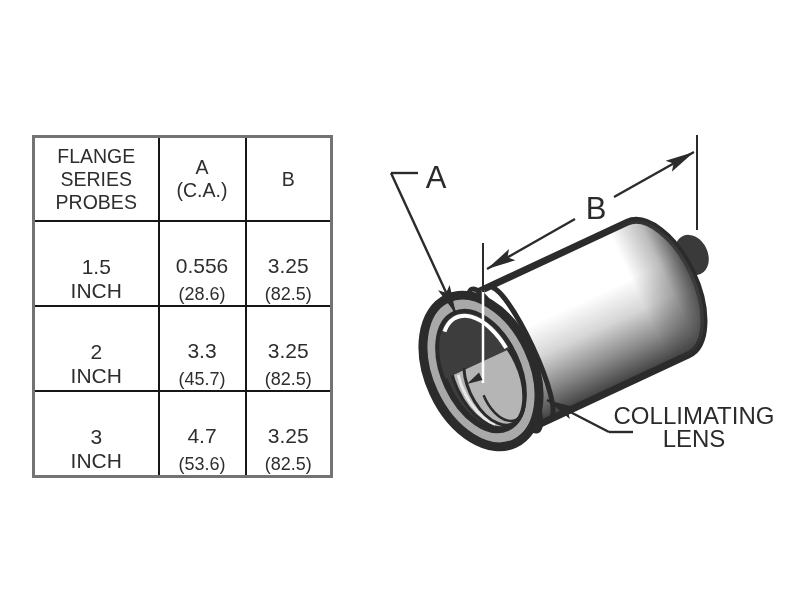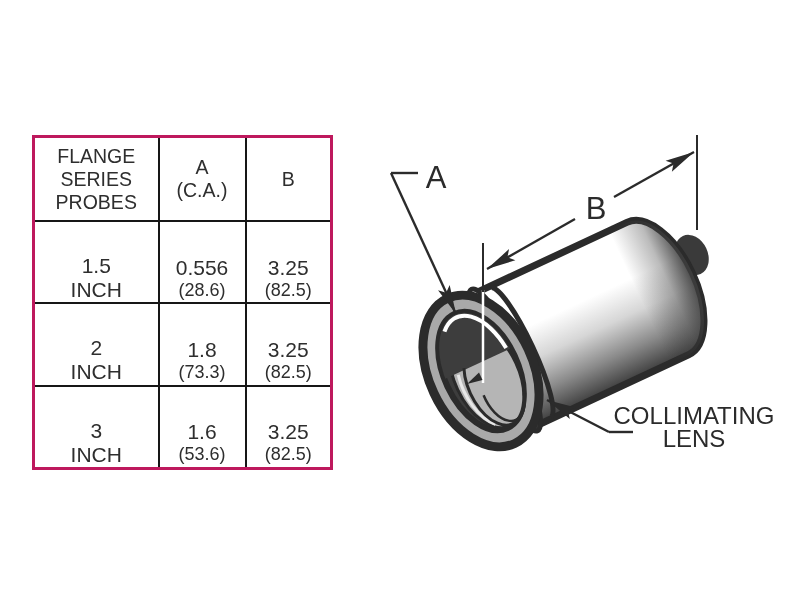--- a/index.html
+++ b/index.html
@@ -8,34 +8,34 @@
     width:800px;height:600px;
     background:#ffffff;
     overflow:hidden;
     font-family:"Liberation Sans", sans-serif;
   }
   table.spec{
     position:absolute;left:32px;top:135px;
     border-collapse:collapse;
     table-layout:fixed;
     background:#ffffff;
-    border:3px solid #be185d;
+    border:3px solid #737373;
   }
   table.spec td{
     border:2px solid #161616;
     text-align:center;
     vertical-align:middle;
     color:#2e2e2e;
     padding:0 2px;
   }
   tr.hdr td{height:82px;font-size:19.5px;line-height:1.18;}
   tr.row td{height:69px;}
   .pre{white-space:pre-line;}
   .main{font-size:21px;line-height:1.15;margin-top:32px;}
-  .sub{font-size:18px;line-height:1.1;margin-top:1px;}
+  .sub{font-size:18px;line-height:1.1;margin-top:7px;}
   svg#diagram{position:absolute;left:0;top:0;}
   svg text{font-family:"Liberation Sans", sans-serif;fill:#2b2b2b;}
   .dimline{stroke:#2b2b2b;stroke-width:2.4;fill:none;}
   .extline{stroke:#2b2b2b;stroke-width:2;fill:none;}
   .dimlabel{font-size:31px;}
   .callout{font-size:24px;}
 </style>
 </head>
 <body>
 
@@ -75,35 +75,35 @@
         <div class="main">3.25</div>
             <div class="sub">(82.5)</div>
       </td>
     </tr>
     <tr class="row">
       <td>
             <div class="pre main">2
 INCH</div>
           </td>
       <td>
-        <div class="main">1.8</div>
-            <div class="sub">(73.3)</div>
+        <div class="main">3.3</div>
+            <div class="sub">(45.7)</div>
       </td>
       <td>
         <div class="main">3.25</div>
             <div class="sub">(82.5)</div>
       </td>
     </tr>
     <tr class="row">
       <td>
             <div class="pre main">3
 INCH</div>
           </td>
       <td>
-        <div class="main">1.6</div>
+        <div class="main">4.7</div>
             <div class="sub">(53.6)</div>
       </td>
       <td>
         <div class="main">3.25</div>
             <div class="sub">(82.5)</div>
       </td>
     </tr>
   </tbody>
     </table>
 

